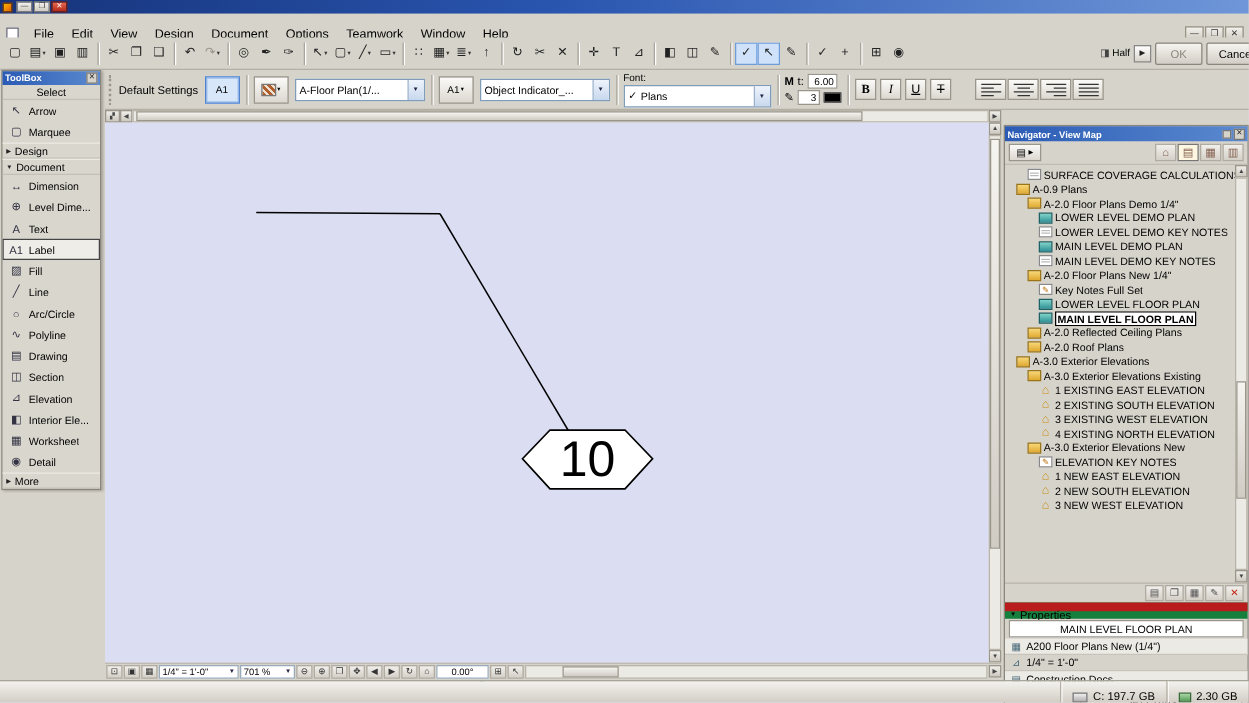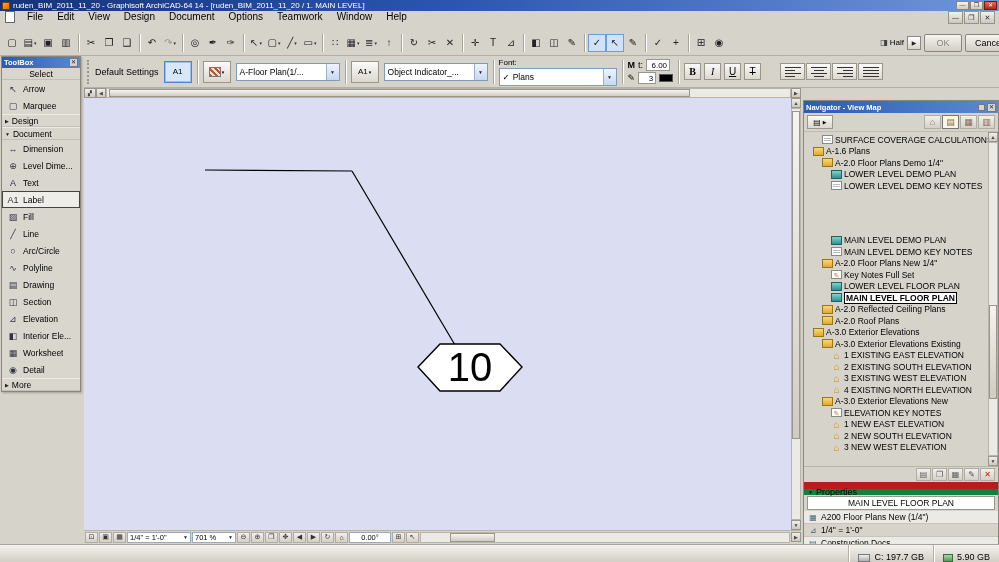--- a/index.html
+++ b/index.html
@@ -8,21 +8,21 @@
 
 
 .titlebar{position:absolute;left:0;top:0;right:0;height:11px;background:linear-gradient(90deg,#16337a 0%,#2a56b0 45%,#6e96d8 100%);display:flex;align-items:center;padding:0 2px;gap:3px;}
 .app-icon{width:8px;height:8px;background:linear-gradient(135deg,#ffb400,#e06000);border:1px solid #7c3c00;flex:0 0 auto;}
 .titlebar .title{color:#fff;font-size:8px;white-space:nowrap;overflow:hidden;flex:1;line-height:10px;}
 .win-btns{display:flex;gap:1px;flex:0 0 auto;}
 .win-btn{width:13px;height:9px;background:linear-gradient(#f4f2ee,#cfcbc2);border:1px solid #8a867c;font-size:6px;line-height:6px;text-align:center;color:#333;}
 .win-btn.close{background:linear-gradient(#e86a50,#b32818);color:#fff;border-color:#701c10;}
 
 
-.menubar{position:absolute;left:0;top:11px;right:0;height:34px;background:#d6d3cb;border-bottom:1px solid #b91c1c;display:flex;align-items:flex-start;padding:0 2px;}
+.menubar{position:absolute;left:0;top:11px;right:0;height:34px;background:#d6d3cb;border-bottom:1px solid #b91c1c;display:flex;align-items:center;padding:0 2px;}
 .menu-doc-icon{width:10px;height:12px;background:#fff;border:1px solid #667;margin:0 5px 0 3px;}
 .menu-item{padding:2px 7px;font-size:10px;cursor:default;}
 .mdi-btns{margin-left:auto;display:flex;gap:1px;padding-right:2px;}
 .mdi-btn{width:15px;height:13px;background:linear-gradient(#f2f0ec,#ccc8bf);border:1px solid #979386;font-size:7px;line-height:11px;text-align:center;color:#333;}
 
 
 .toolbar{position:absolute;left:0;top:30px;right:0;height:26px;background:#d6d3cb;border-bottom:1px solid #b4b0a6;display:flex;align-items:center;}
 #toolbar-buttons{display:flex;align-items:center;overflow:hidden;flex:1;padding-left:3px;}
 .tbtn{min-width:18px;height:18px;display:flex;align-items:center;justify-content:center;font-size:10px;color:#222;border:1px solid transparent;flex:0 0 auto;}
 .tbtn.sel{background:#cfe2fa;border-color:#6f9ddb;}
@@ -133,21 +133,20 @@
 .sb-cells{margin-left:auto;display:flex;align-items:stretch;height:100%;}
 .sb-cell{display:flex;align-items:flex-end;gap:4px;padding:0 9px;border-left:1px solid #b4b0a6;box-shadow:inset 1px 0 0 #fff;font-size:9px;white-space:nowrap;}
 .drive-icon{width:12px;height:8px;background:linear-gradient(#f0f0f0,#b0b0b0);border:1px solid #777;}
 .mem-icon{width:10px;height:8px;background:linear-gradient(#a8d8a8,#569a56);border:1px solid #3a6a3a;}
 </style>
 </head>
 <body>
 
 <div class="titlebar" data-name="title-bar">
   <span class="app-icon" data-name="app-icon"></span>
-  <span class="title" data-name="window-title">ruden_BIM_2011_11_20 - Graphisoft ArchiCAD-64 14 - [ruden_BIM_2011_11_20 / 1. MAIN LEVEL]</span>
   <span class="win-btns" data-name="window-controls">
     <span class="win-btn" data-name="minimize-button">—</span>
     <span class="win-btn" data-name="maximize-button">❐</span>
     <span class="win-btn close" data-name="close-button">✕</span>
   </span>
 </div>
 
 <div class="menubar" data-name="menu-bar">
   <span class="menu-doc-icon" data-name="document-icon"></span>
   <div id="menu-items" data-name="menu-items"><span class="menu-item" data-name="menu-item-file">File</span><span class="menu-item" data-name="menu-item-edit">Edit</span><span class="menu-item" data-name="menu-item-view">View</span><span class="menu-item" data-name="menu-item-design">Design</span><span class="menu-item" data-name="menu-item-document">Document</span><span class="menu-item" data-name="menu-item-options">Options</span><span class="menu-item" data-name="menu-item-teamwork">Teamwork</span><span class="menu-item" data-name="menu-item-window">Window</span><span class="menu-item" data-name="menu-item-help">Help</span></div>
@@ -458,35 +457,35 @@
       </span>
   </div>
   <div class="nav-tree-wrap">
     <div id="nav-tree" class="nav-tree" data-name="view-map-tree">
         <div class="trow" data-name="tree-item" style="padding-left: 18px;">
           <span class="ti ti-worksheet" data-name="worksheet-icon"></span>
           <span class="tlabel" data-name="tree-item-label">SURFACE COVERAGE CALCULATIONS</span>
         </div>
         <div class="trow" data-name="tree-item" style="padding-left: 9px;">
           <span class="ti ti-folder" data-name="folder-icon"></span>
-          <span class="tlabel" data-name="tree-item-label">A-1.6 Plans</span>
+          <span class="tlabel" data-name="tree-item-label">A-0.9 Plans</span>
         </div>
         <div class="trow" data-name="tree-item" style="padding-left: 18px;">
           <span class="ti ti-folder" data-name="folder-icon"></span>
           <span class="tlabel" data-name="tree-item-label">A-2.0 Floor Plans Demo 1/4"</span>
         </div>
         <div class="trow" data-name="tree-item" style="padding-left: 27px;">
           <span class="ti ti-plan" data-name="plan-icon"></span>
           <span class="tlabel" data-name="tree-item-label">LOWER LEVEL DEMO PLAN</span>
         </div>
         <div class="trow" data-name="tree-item" style="padding-left: 27px;">
           <span class="ti ti-worksheet" data-name="worksheet-icon"></span>
           <span class="tlabel" data-name="tree-item-label">LOWER LEVEL DEMO KEY NOTES</span>
         </div>
-        <div class="trow" data-name="tree-item" style="padding-left: 27px; margin-top: 43px;">
+        <div class="trow" data-name="tree-item" style="padding-left: 27px;">
           <span class="ti ti-plan" data-name="plan-icon"></span>
           <span class="tlabel" data-name="tree-item-label">MAIN LEVEL DEMO PLAN</span>
         </div>
         <div class="trow" data-name="tree-item" style="padding-left: 27px;">
           <span class="ti ti-worksheet" data-name="worksheet-icon"></span>
           <span class="tlabel" data-name="tree-item-label">MAIN LEVEL DEMO KEY NOTES</span>
         </div>
         <div class="trow" data-name="tree-item" style="padding-left: 18px;">
           <span class="ti ti-folder" data-name="folder-icon"></span>
           <span class="tlabel" data-name="tree-item-label">A-2.0 Floor Plans New 1/4"</span>
@@ -594,16 +593,16 @@
 </div>
 
 <div class="statusbar" data-name="status-bar">
   <span class="sb-cells">
     <span class="sb-cell" data-name="disk-space-cell">
       <span class="drive-icon" data-name="disk-icon"></span>
       <span data-name="disk-space-value">C: 197.7 GB</span>
     </span>
     <span class="sb-cell" data-name="memory-cell">
       <span class="mem-icon" data-name="memory-icon"></span>
-      <span data-name="memory-value">5.90 GB</span>
+      <span data-name="memory-value">2.30 GB</span>
     </span>
   </span>
 </div>
 
 </body></html>

